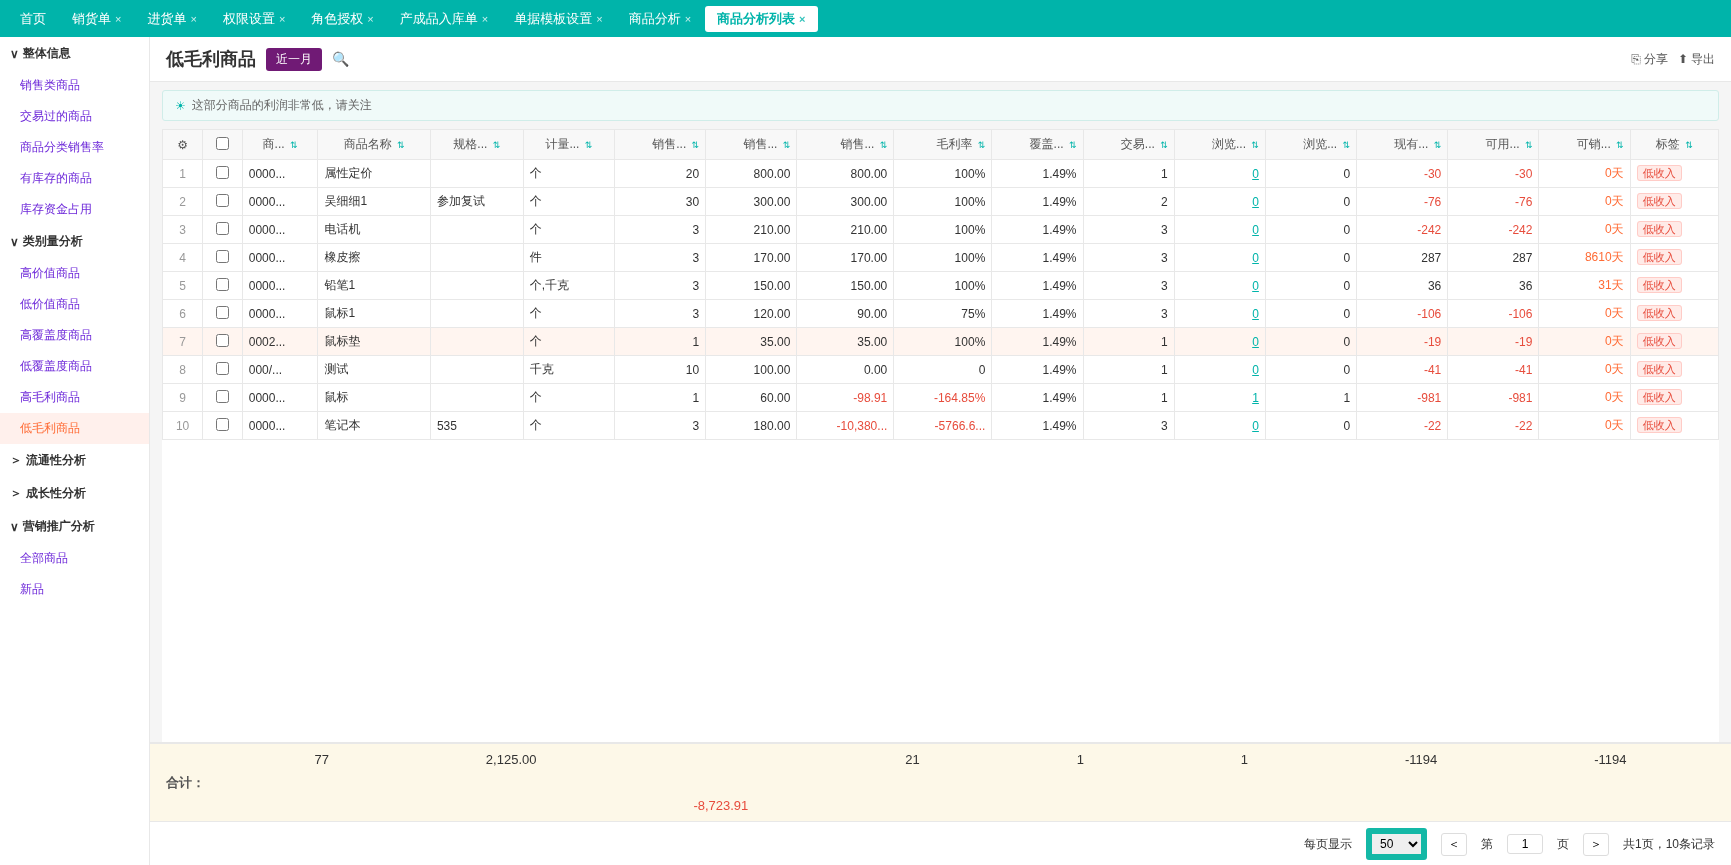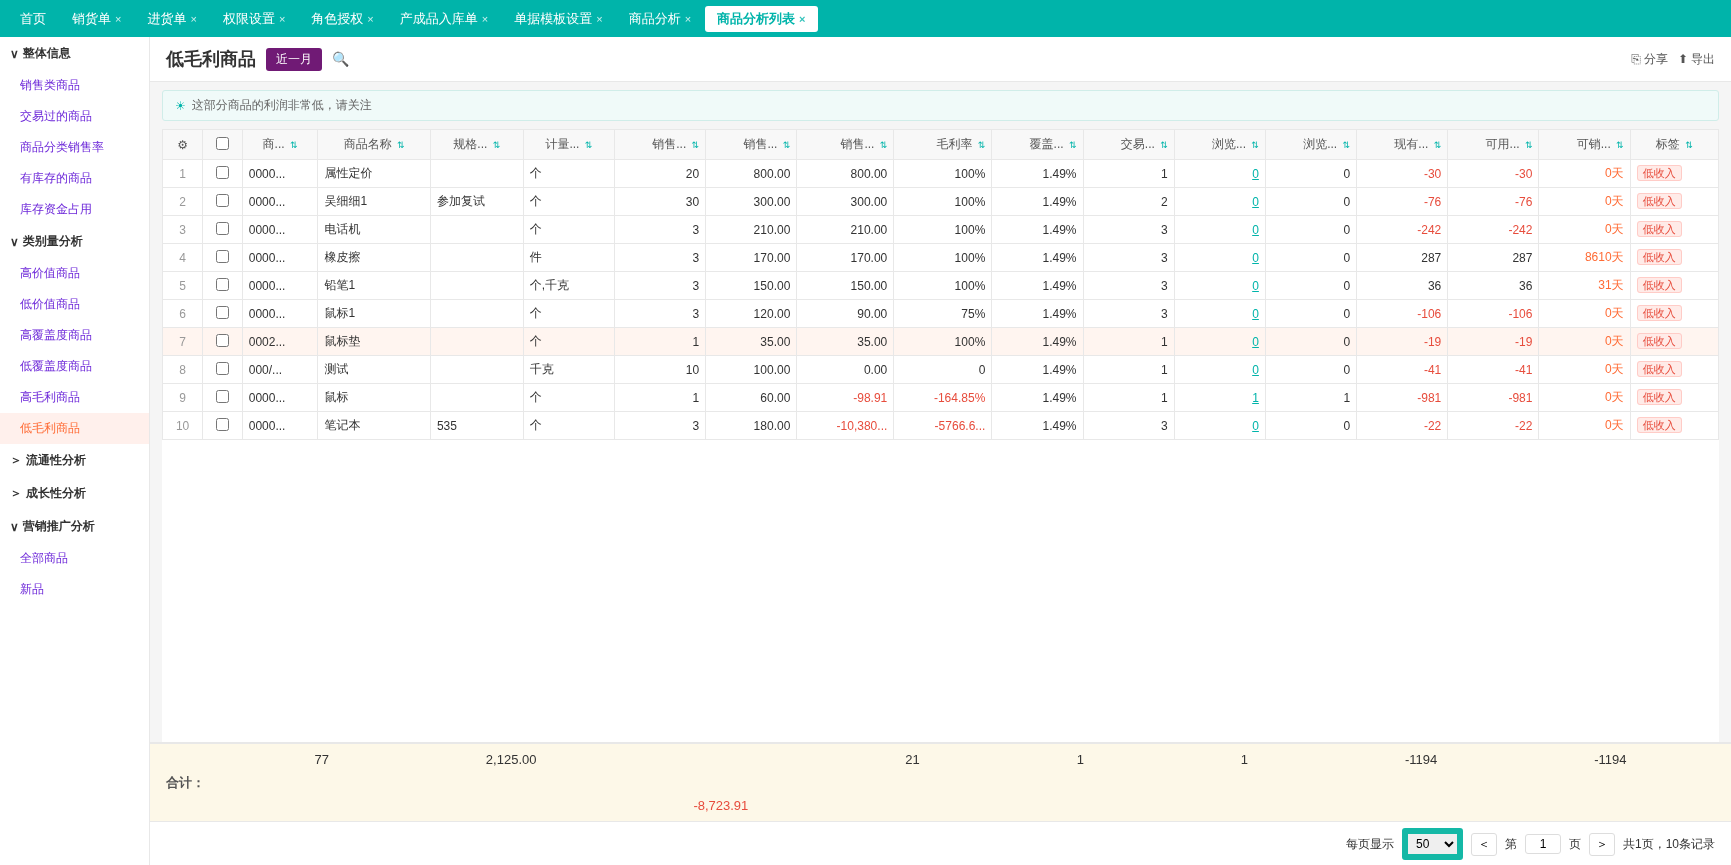--- a/index.html
+++ b/index.html
@@ -187,21 +187,21 @@
     .total-label { color: #555; font-weight: bold; width: 60px; }
 
     
     .pagination-bar {
       background: #fff;
       border-top: 1px solid #e8e8e8;
       padding: 6px 16px;
       display: flex;
       align-items: center;
       justify-content: flex-end;
-      gap: 8px;
+      gap: 14px;
       font-size: 12px;
     }
     .page-size-select {
       border: 6px solid #14b8a6;
       border-radius: 3px;
       padding: 2px 4px;
       font-size: 12px;
     }
     .page-btn {
       border: 1px solid #ddd;

